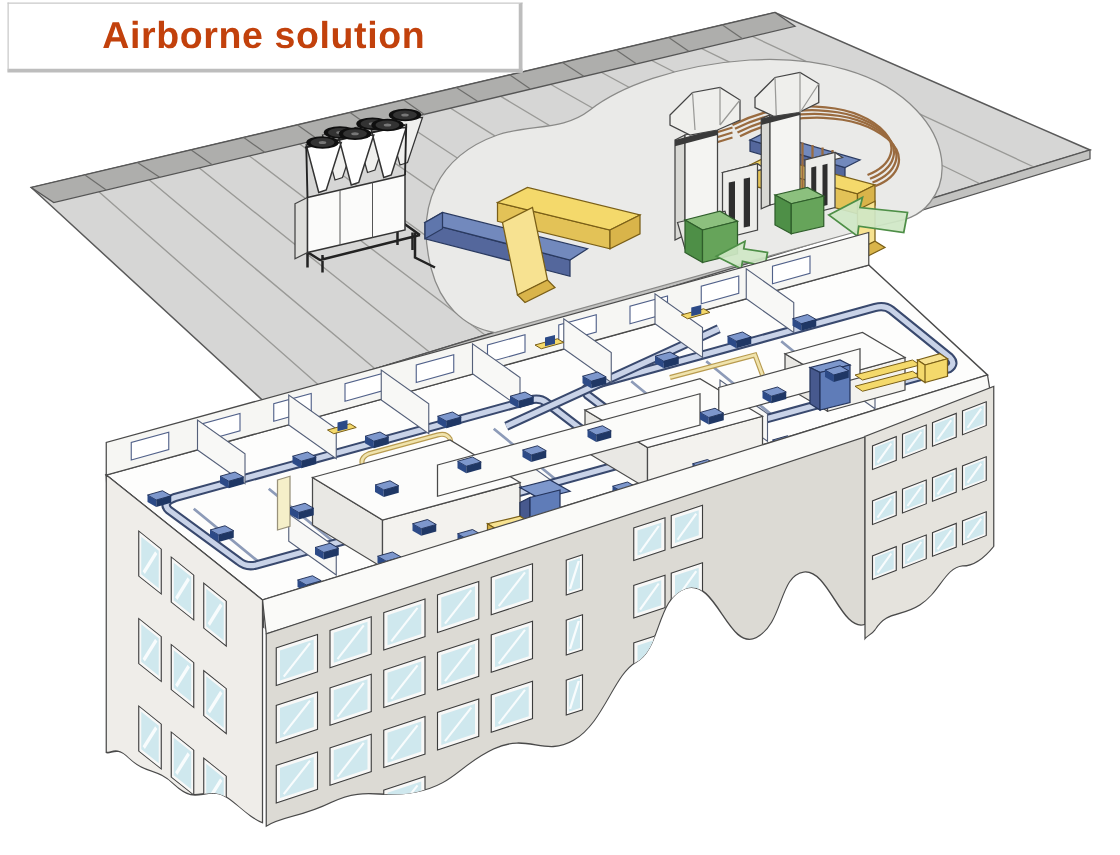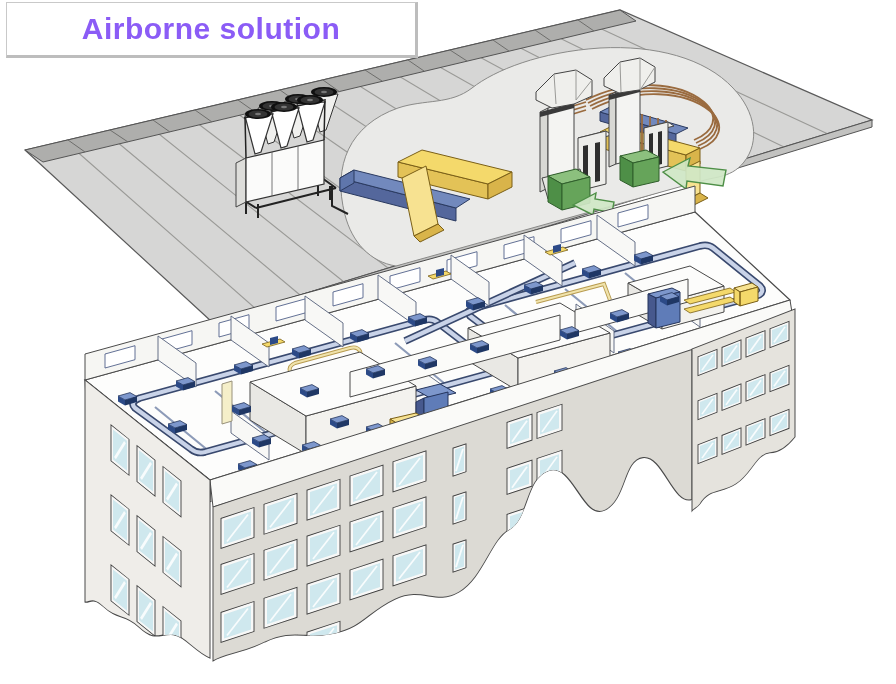--- a/index.html
+++ b/index.html
@@ -1,20 +1,20 @@
 <!DOCTYPE html>
 <html style="--duct_yellow: #F4D96B; --duct_yellow_dark: #D9B44A; --duct_blue: #7289BD; --duct_blue_dark: #54679C; --loop_blue: #C9D3E8; --loop_outline: #39496E; --unit_blue: #2C4A87; --intake_green_light: #8CC07E; --intake_green: #4E8F47; --arrow_green: #CFE7C5; --pipe_brown: #9A6B3F; --roof_gray: #D6D6D5; --roof_band_gray: #AEAEAC; --deck_gray: #EAEAE8; --wall_light: #EFEDE9; --wall_mid: #DCDAD4; --window_glass: #CFE8EE;"><head>
 <meta charset="utf-8">
 <style>
   html,body{margin:0;padding:0;background:#fff;width:896px;height:684px;overflow:hidden;}
   .canvas{position:relative;width:896px;height:684px;background:#fff;font-family:"Liberation Sans",sans-serif;}
   .title-box{position:absolute;left:6px;top:2px;width:408px;height:52px;background:#fff;
     border:1px solid #c9c9c9;border-right:3px solid #bdbdbd;border-bottom:3px solid #bdbdbd;
     display:flex;align-items:center;justify-content:center;z-index:5;}
-  .title-box span{font-size:30px;font-weight:bold;color:#8b5cf6;letter-spacing:.5px;}
+  .title-box span{font-size:30px;font-weight:bold;color:#c2410c;letter-spacing:.5px;}
   svg{position:absolute;left:0;top:0;}
   
   .fy{fill:var(--duct_yellow);}  .fyd{fill:var(--duct_yellow_dark);} .fyl{fill:#F7E291;} .fym{fill:#E3C257;}
   .fb{fill:var(--duct_blue);}  .fbd{fill:var(--duct_blue_dark);} .fbl{fill:#7D97CC;}
   .gt{fill:var(--intake_green_light);} .gf{fill:#4E8F47;} .gs{fill:#66A45A;}
   .arrow{fill:var(--arrow_green);stroke:#4E8F47;stroke-width:1.4;fill-opacity:.92;}
   .pipe{stroke:var(--pipe_brown);stroke-width:1.8;fill:none;}
   .loopO{stroke:var(--loop_outline);stroke-width:7.5;fill:none;stroke-linejoin:round;}
   .loopI{stroke:var(--loop_blue);stroke-width:4.2;fill:none;stroke-linejoin:round;}
   .tyO{stroke:#B89B4F;stroke-width:4;fill:none;} .tyI{stroke:#F0E3AC;stroke-width:2.2;fill:none;}

